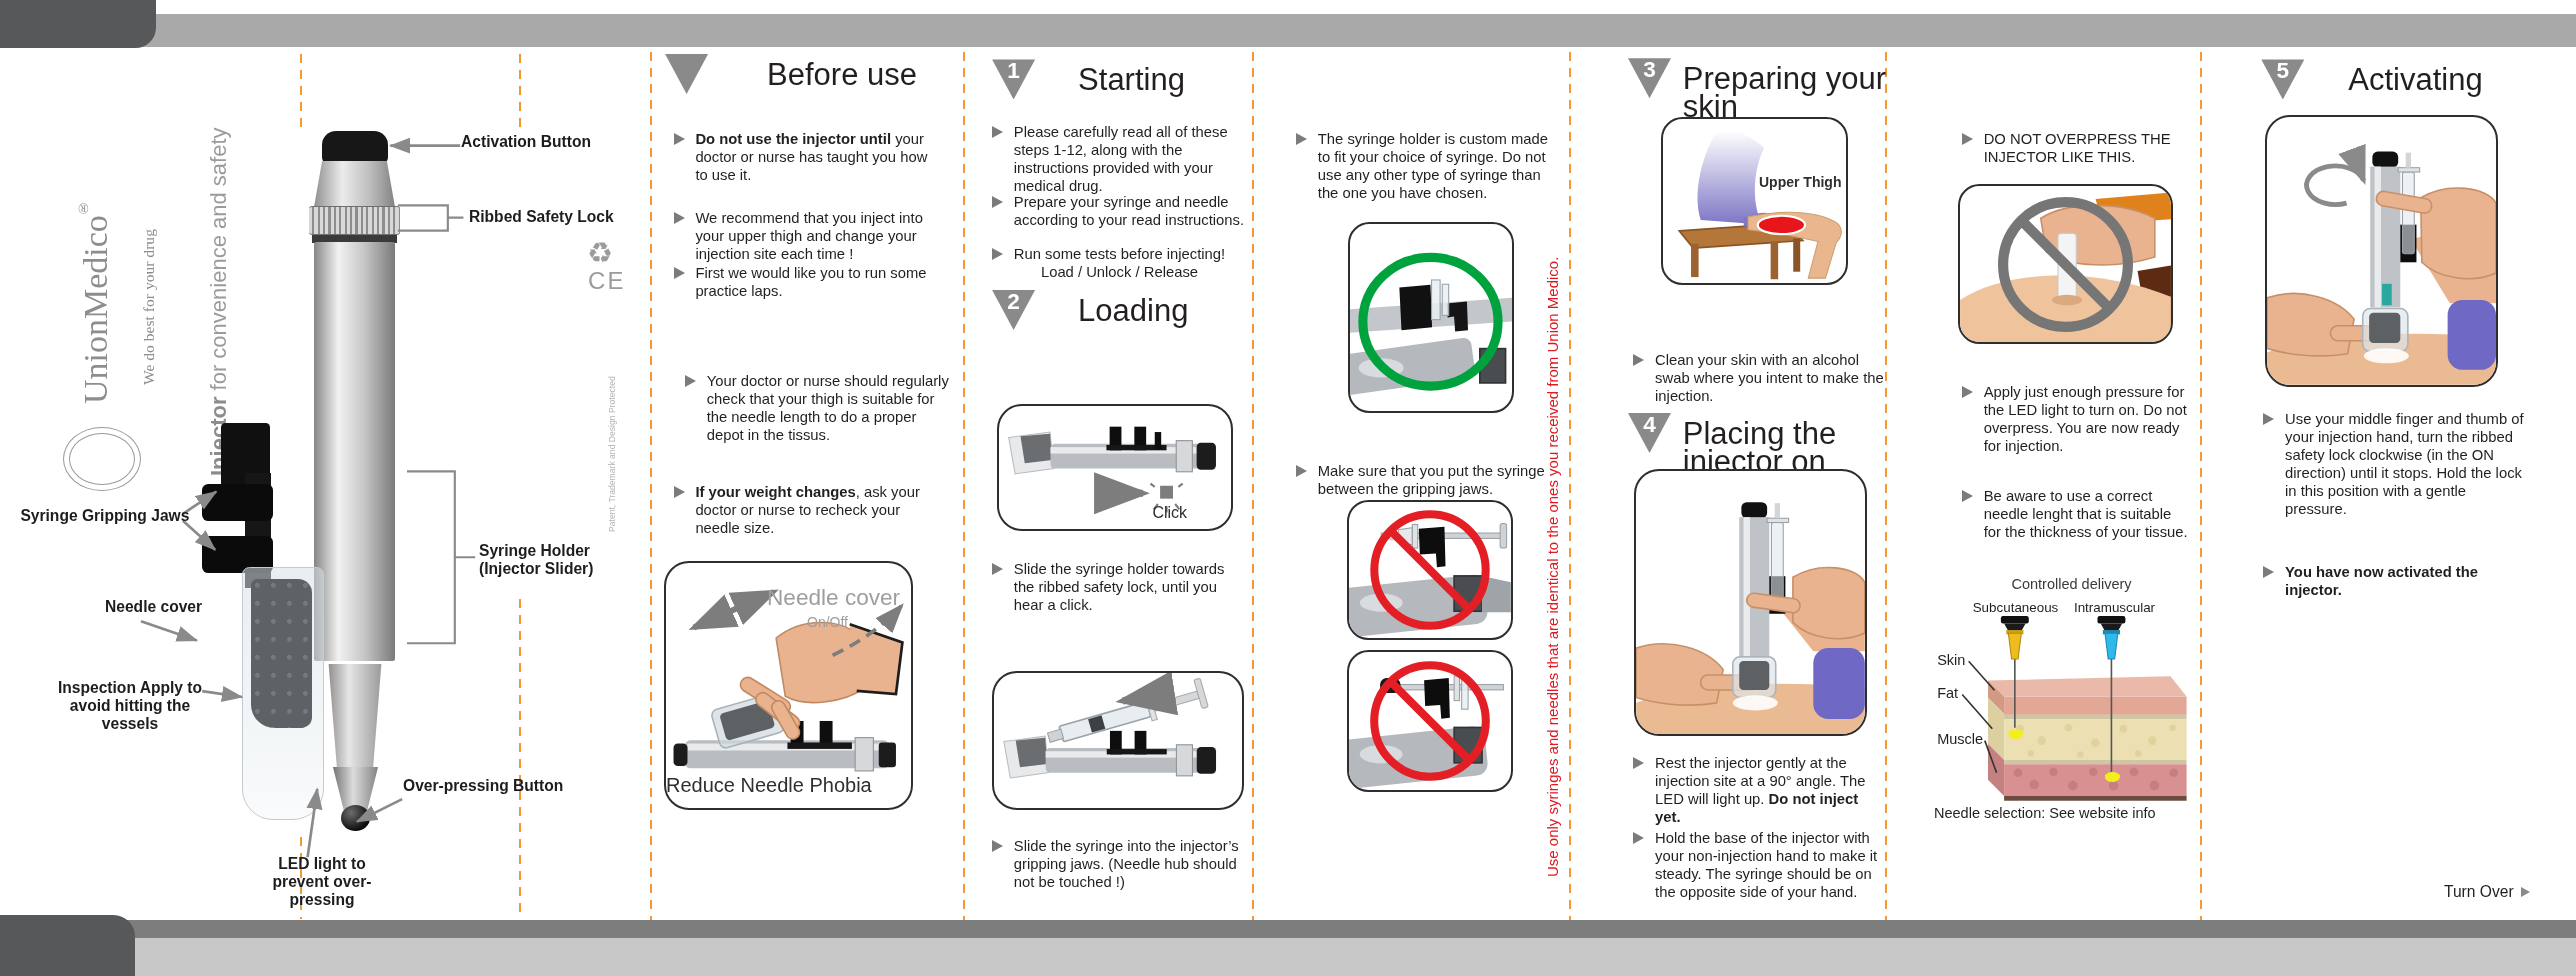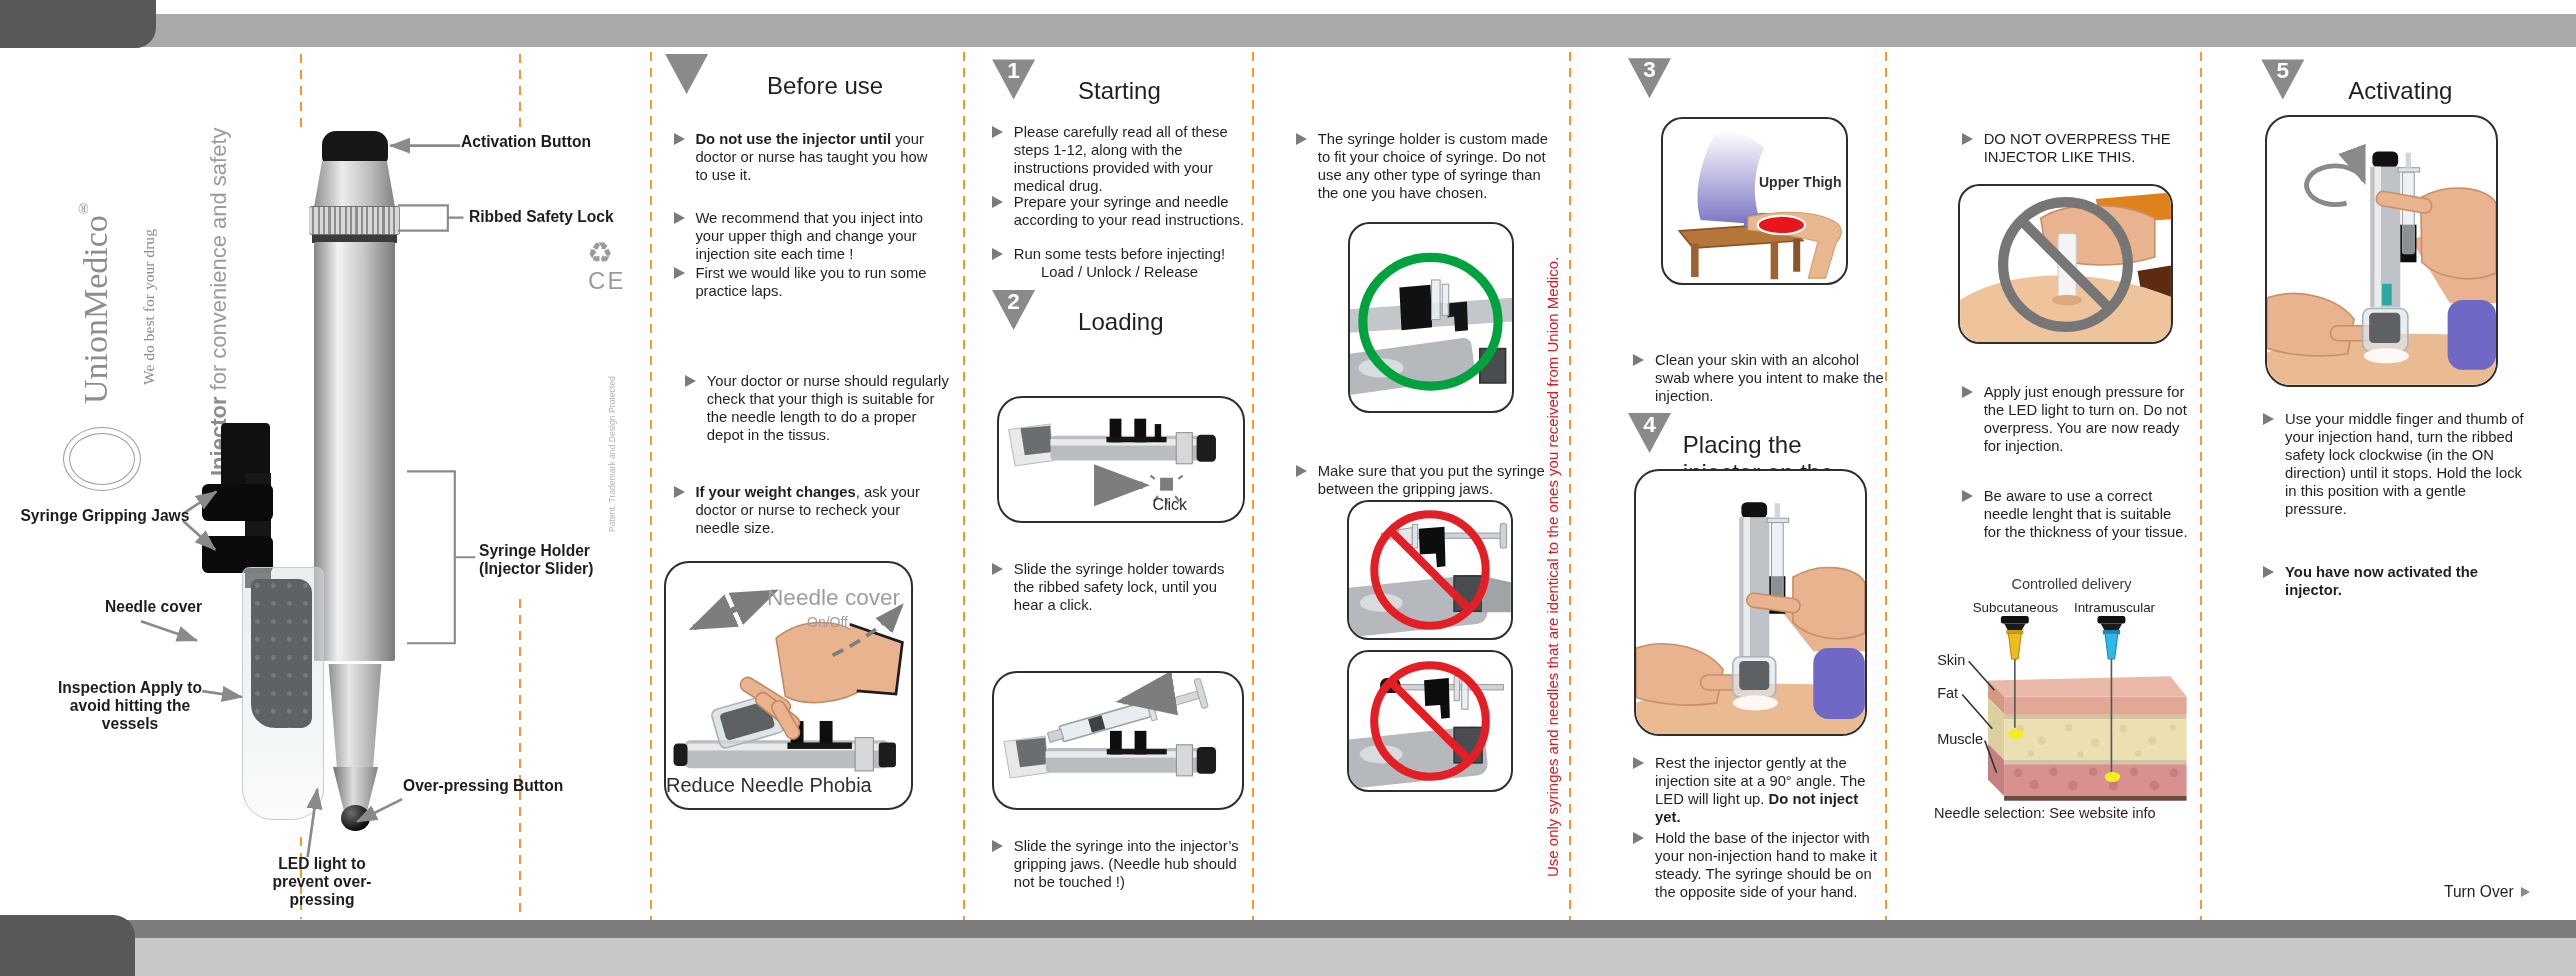--- a/index.html
+++ b/index.html
@@ -24,21 +24,21 @@
   .bullet .bt{margin-left:10.7px;font-size:14.8px;line-height:18px;}
   .bullet .bt b{font-weight:700;}
   .sub{display:block;text-align:center;}
   
   .hdr{position:absolute;display:flex;align-items:flex-start;}
   .tstep{flex:none;position:relative;width:43px;height:40px;}
   .tstep::before{content:"";position:absolute;inset:0;background:#8a8a8a;
                  clip-path:polygon(0 0,100% 0,50% 100%);}
   .tstep .n{position:absolute;top:-1.1px;left:0;width:100%;text-align:center;color:#fff;
             font-size:22.6px;font-weight:700;}
-  .ttl{font-size:24px;line-height:28px;margin-top:18px;}
+  .ttl{font-size:31px;line-height:28px;margin-top:7px;}
   
   .frame{position:absolute;background:#fff;border:2.7px solid #2e2e2e;border-radius:25px;overflow:hidden;}
   .frame svg{position:absolute;left:0;top:0;}
   .flabel{position:absolute;color:#9e9e9e;}
   .cap{position:absolute;color:#2f2f2f;}
   .dlabel{position:absolute;font-size:15.6px;font-weight:700;color:#1d1d1d;}
   .device-part{position:absolute;}
 </style>
 </head>
 <body>
@@ -203,21 +203,21 @@
       <span class="tri"></span>
       <div class="bt"><span>Run some tests before injecting!</span><span class="sub">Load / Unlock / Release</span></div>
     </div>
     <div class="hdr" style="left:1.1px;top:236px;">
       <div class="tstep">
           <span class="n">2</span>
         </div>
       <div class="ttl" style="margin-left:43px;">Loading</div>
     </div>
 
-    <div class="frame" style="left:6.4px;top:342px;width:232px;height:123px;padding-left:12px;">
+    <div class="frame" style="left:6.4px;top:350px;width:232px;height:123px;">
       <svg width="232" height="123" viewBox="0 0 432 228">
         <defs>
             <marker id="bm" markerWidth="9" markerHeight="8" refX="7" refY="3" orient="auto">
               <path d="M0,0 L8,3 L0,6 z" fill="#7d7d7d"></path>
             </marker>
           </defs>
         <path d="M18,58 L95,48 L102,116 L30,126 Z" fill="#e7e9ea" stroke="#b9bdc0" stroke-width="2"></path>
         <path d="M40,56 L95,51 L99,100 L48,106 Z" fill="#6a6e71"></path>
         <rect x="96" y="70" width="300" height="46" rx="8" fill="#b9bdc2"></rect>
         <rect x="96" y="76" width="300" height="12" fill="#e8eaec"></rect>
@@ -331,20 +331,21 @@
     </div>
   </div>
 
   <div class="abs vert" style="left:1544px;top:173px;width:23.6px;height:704px;font-size:15px;color:#e0181f;">Use only syringes and needles that are identical to the ones you received from Union Medico.</div>
 
   <div class="abs" style="left:1628px;top:54px;width:269px;height:870px;">
     <div class="hdr" style="left:0;top:4.3px;">
       <div class="tstep">
           <span class="n">3</span>
         </div>
+      <div class="ttl" style="margin-left:11.8px;width:210px;">Preparing your skin</div>
     </div>
     <div class="frame" style="left:33px;top:63px;width:183px;height:164px;border-radius:21.5px;">
       <svg width="183" height="164" viewBox="0 0 340 305">
         <defs>
             <linearGradient id="pg" x1="0" y1="0" x2="0" y2="1">
               <stop offset="0" stop-color="#ffffff"></stop>
               <stop offset="1" stop-color="#7d76c5"></stop>
             </linearGradient>
           </defs>
         <path d="M30,208 L232,194 L260,226 L56,240 Z" fill="#b5763a" stroke="#8a5526" stroke-width="3"></path>

